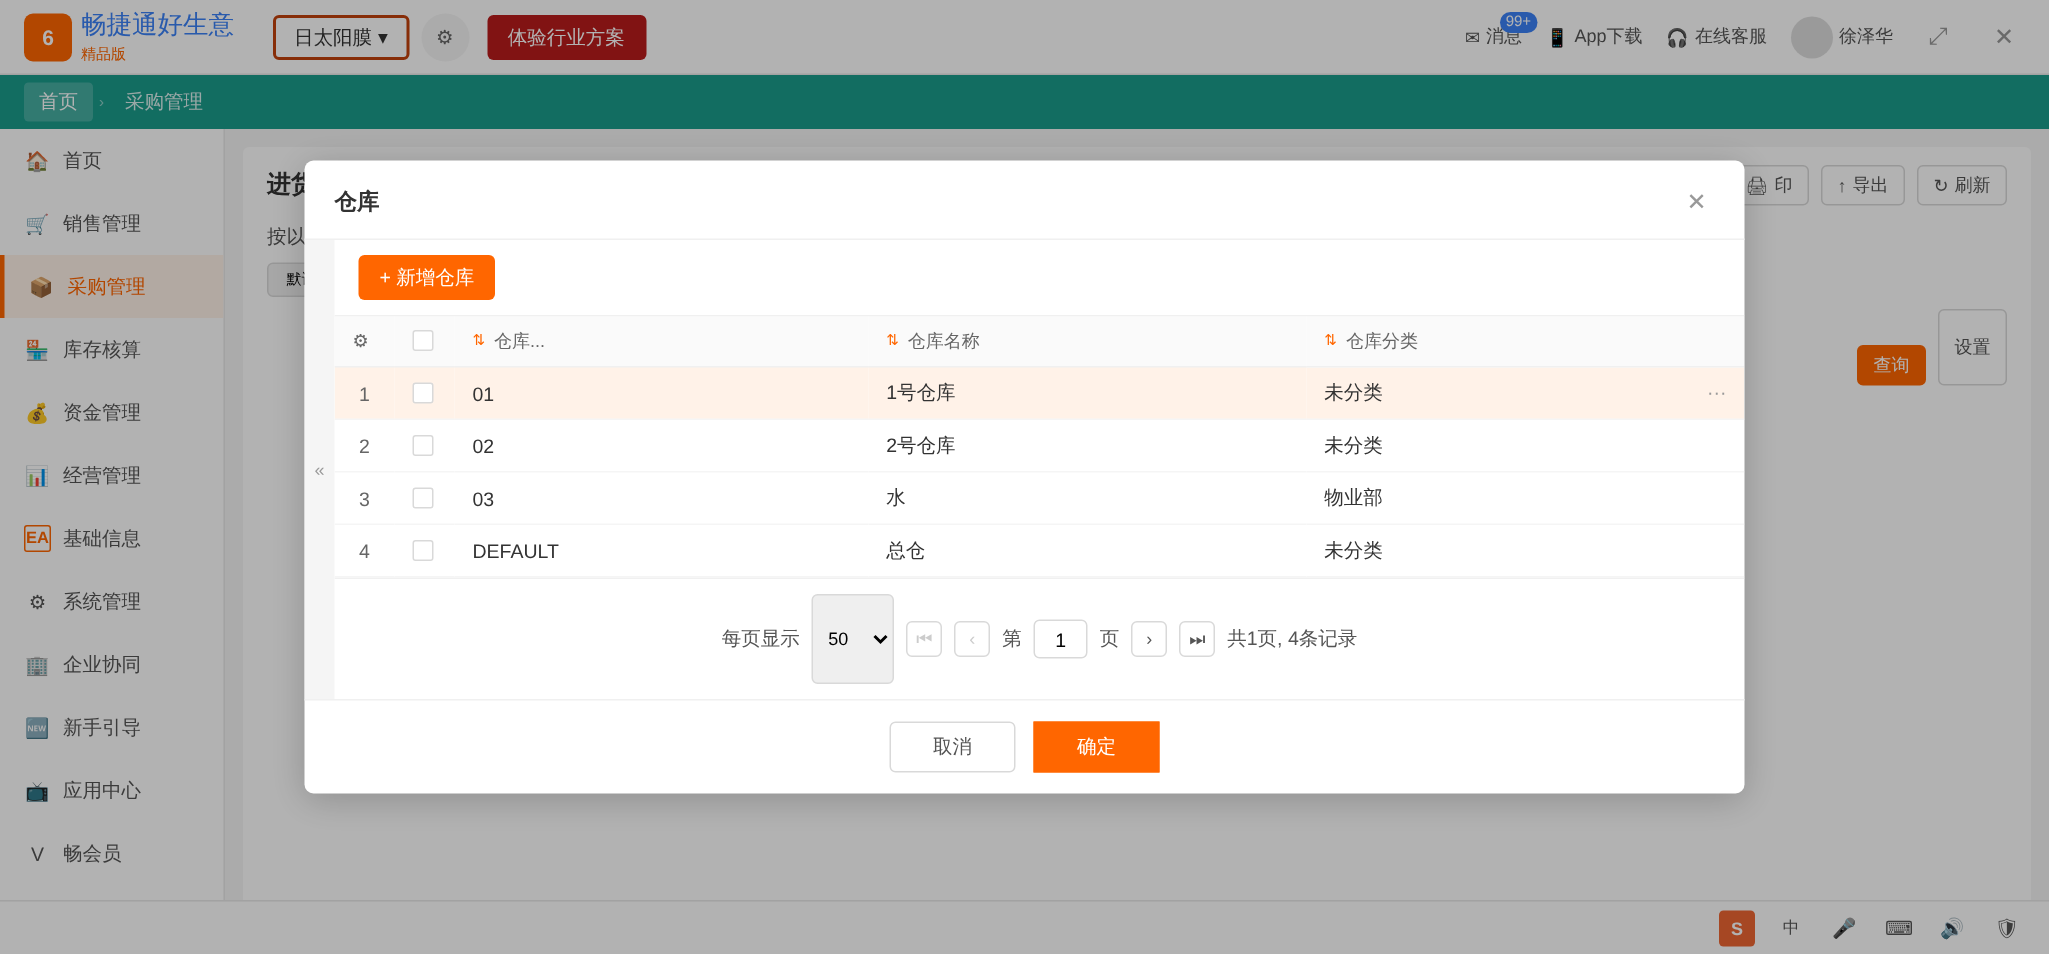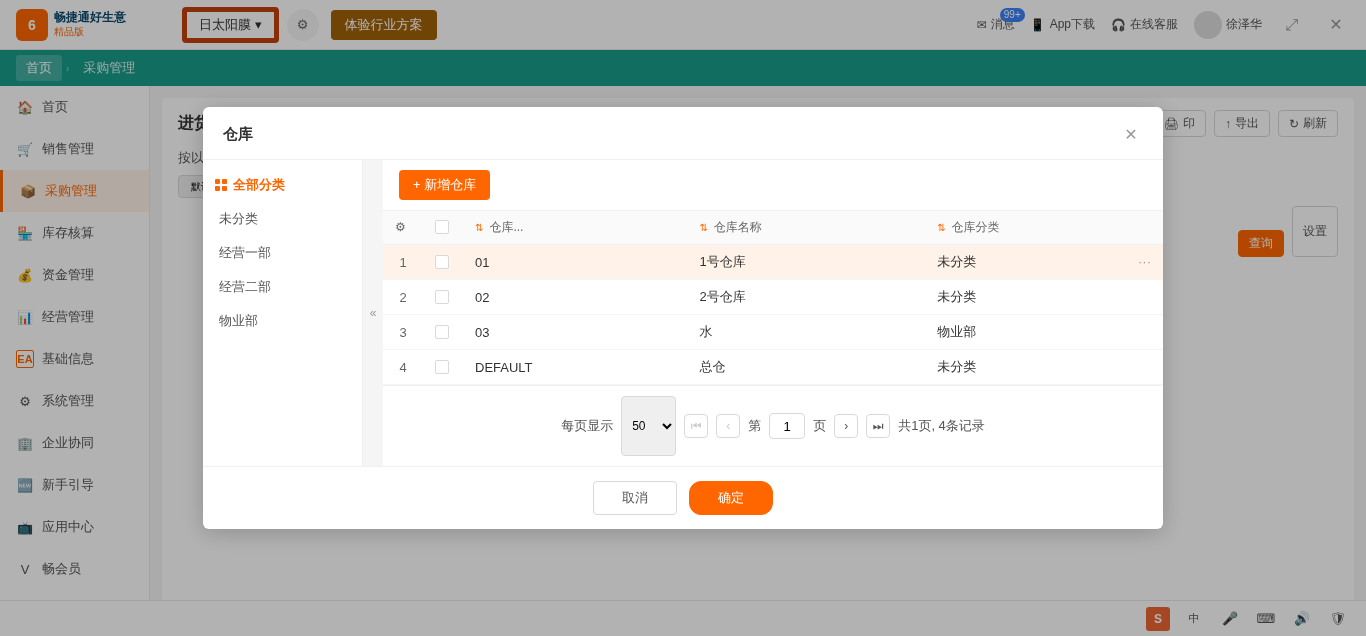--- a/index.html
+++ b/index.html
@@ -22,29 +22,29 @@
       width: 150px;
       gap: 6px;
     }
     .logo-icon {
       width: 32px; height: 32px;
       background: #f60;
       border-radius: 6px;
       display: flex; align-items: center; justify-content: center;
       color: #fff; font-weight: bold; font-size: 14px;
     }
-    .logo-text { font-size: 12px; color: #0c4a6e; line-height: 1.3; font-weight: bold; }
+    .logo-text { font-size: 17px; color: #3b82f6; line-height: 1.3; }
     .logo-sub { font-size: 10px; color: #f60; }
     .nav-selector {
       display: flex; align-items: center; gap: 4px;
-      padding: 4px 12px; border: 5px solid #c2410c; border-radius: 4px;
+      padding: 4px 12px; border: 2px solid #c2410c; border-radius: 4px;
       color: #333; cursor: pointer; margin-left: 16px;
     }
     .trial-btn {
-      background: #a16207; color: #fff; border: none;
+      background: #b91c1c; color: #fff; border: none;
       padding: 6px 14px; border-radius: 4px; cursor: pointer;
       margin-left: 12px; font-size: 13px;
     }
     .gear-btn {
       width: 32px; height: 32px; border-radius: 50%;
       background: #f5f5f5; display: flex; align-items: center; justify-content: center;
       cursor: pointer; margin-left: 8px; color: #666;
     }
     .header-right {
       margin-left: auto;
@@ -262,21 +262,21 @@
     .modal-action-footer {
       display: flex; align-items: center; justify-content: center; gap: 12px;
       padding: 14px 20px;
       border-top: 1px solid #f0f0f0;
     }
     .cancel-btn {
       padding: 7px 28px; border: 1px solid #d9d9d9; border-radius: 4px;
       background: #fff; color: #555; cursor: pointer; font-size: 13px;
     }
     .confirm-btn {
-      padding: 7px 28px; border: 1px solid #f60; border-radius: 12px;
+      padding: 7px 28px; border: 1px solid #f60; border-radius: 0;
       background: #f60; color: #fff; cursor: pointer; font-size: 13px;
     }
 
     
     .status-bar {
       position: fixed; bottom: 0; left: 0; right: 0;
       height: 36px; background: #fff; border-top: 1px solid #e8e8e8;
       display: flex; align-items: center; justify-content: flex-end;
       padding: 0 16px; gap: 12px; z-index: 5;
     }
@@ -428,35 +428,20 @@
 <div class="modal-backdrop">
   <div class="modal">
 
     <div class="modal-header">
       <span class="modal-title">仓库</span>
       <div class="modal-close">✕</div>
     </div>
 
     <div class="modal-body">
 
-      <div class="modal-sidebar">
-        <div class="modal-sidebar-header">
-          <div class="grid-icon">
-            <div class="grid-dot"></div>
-              <div class="grid-dot"></div>
-            <div class="grid-dot"></div>
-              <div class="grid-dot"></div>
-          </div>
-          <span>全部分类</span>
-        </div>
-        <div class="modal-sidebar-item">未分类</div>
-        <div class="modal-sidebar-item">经营一部</div>
-        <div class="modal-sidebar-item">经营二部</div>
-        <div class="modal-sidebar-item">物业部</div>
-      </div>
 
       <div class="modal-sidebar-collapse">
         <span>«</span>
       </div>
 
       <div class="modal-main">
 
         <div class="modal-toolbar">
           <button class="add-warehouse-btn">+ 新增仓库</button>
         </div>

